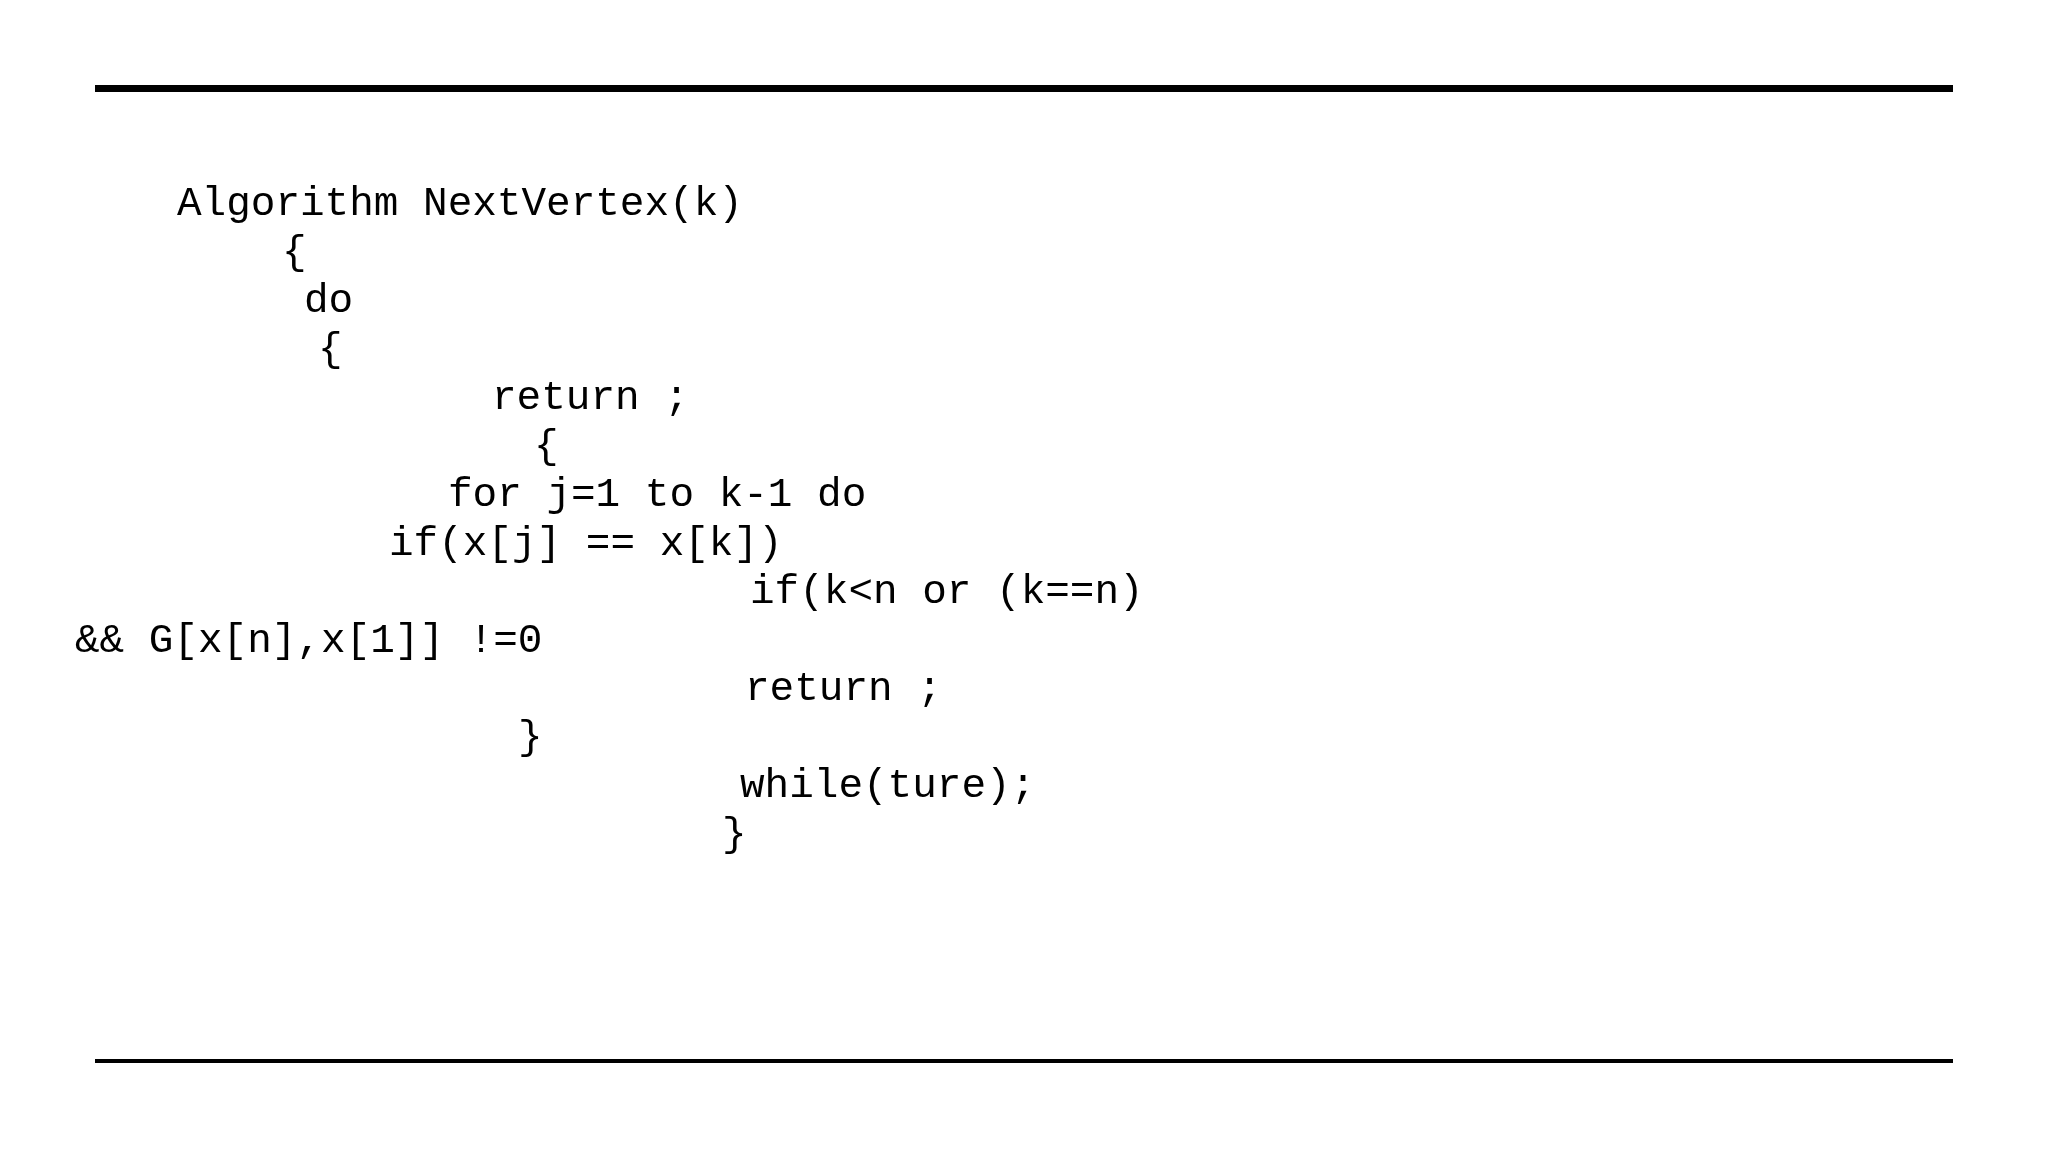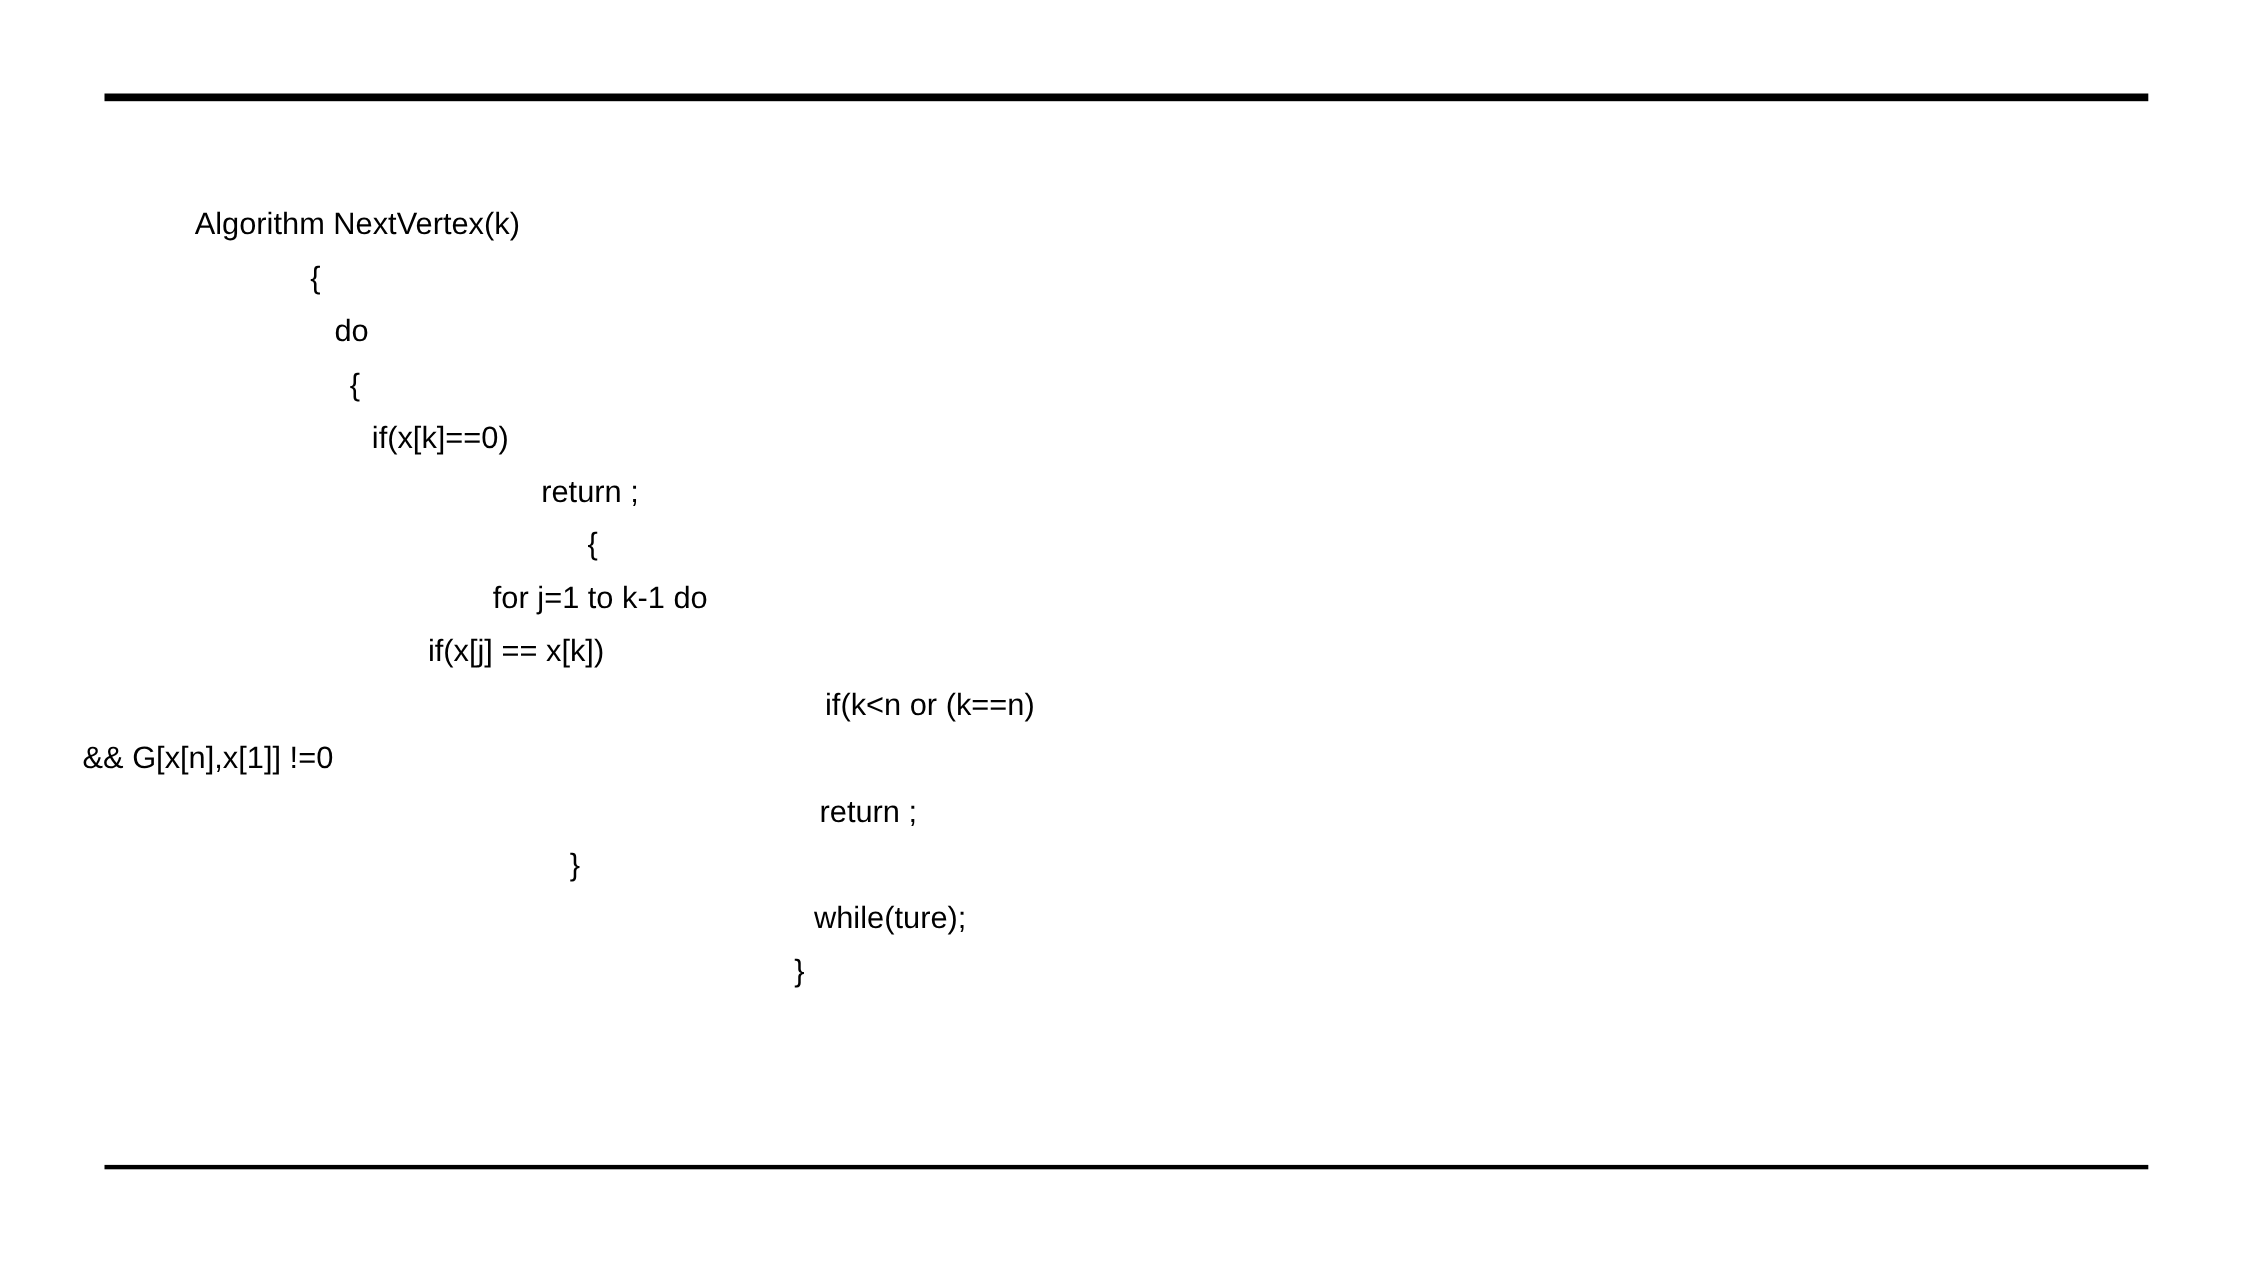--- a/index.html
+++ b/index.html
@@ -35,22 +35,22 @@
     width: 1858px;
     height: 4px;
   }
   
   #code-block {
     position: absolute;
     left: 0;
     top: 180px;
     width: 2048px;
     color: #000000;
-    font-family: Liberation Sans, sans-serif;
-    font-size: 28px;
+    font-family: Liberation Mono, monospace;
+    font-size: 41px;
     line-height: 48.5px;
     font-weight: 400;
     letter-spacing: 0px;
   }
   .code-line {
     position: relative;
     white-space: pre;
     height: 48.5px;
   }
   .code-line > span {
@@ -62,21 +62,20 @@
 
 <div id="slide">
 
   <div class="rule rule-top"></div>
 
   <div id="code-block">
       <div class="code-line"><span style="margin-left: 177px;">Algorithm NextVertex(k)</span></div>
       <div class="code-line"><span style="margin-left: 282px;">{</span></div>
       <div class="code-line"><span style="margin-left: 304px;">do</span></div>
       <div class="code-line"><span style="margin-left: 318px;">{</span></div>
-      <div class="code-line"><span style="margin-left: 338px;">if(x[k]==0)</span></div>
       <div class="code-line"><span style="margin-left: 492px;">return ;</span></div>
       <div class="code-line"><span style="margin-left: 534px;">{</span></div>
       <div class="code-line"><span style="margin-left: 448px; text-align: right;">for j=1 to k-1 do</span></div>
       <div class="code-line"><span style="margin-left: 389px;">if(x[j] == x[k])</span></div>
       <div class="code-line"><span style="margin-left: 750px;">if(k&lt;n or (k==n)</span></div>
       <div class="code-line"><span style="margin-left: 75px;">&amp;&amp; G[x[n],x[1]] !=0</span></div>
       <div class="code-line"><span style="margin-left: 745px;">return ;</span></div>
       <div class="code-line"><span style="margin-left: 518px;">}</span></div>
       <div class="code-line"><span style="margin-left: 740px;">while(ture);</span></div>
       <div class="code-line"><span style="margin-left: 722px;">}</span></div>

